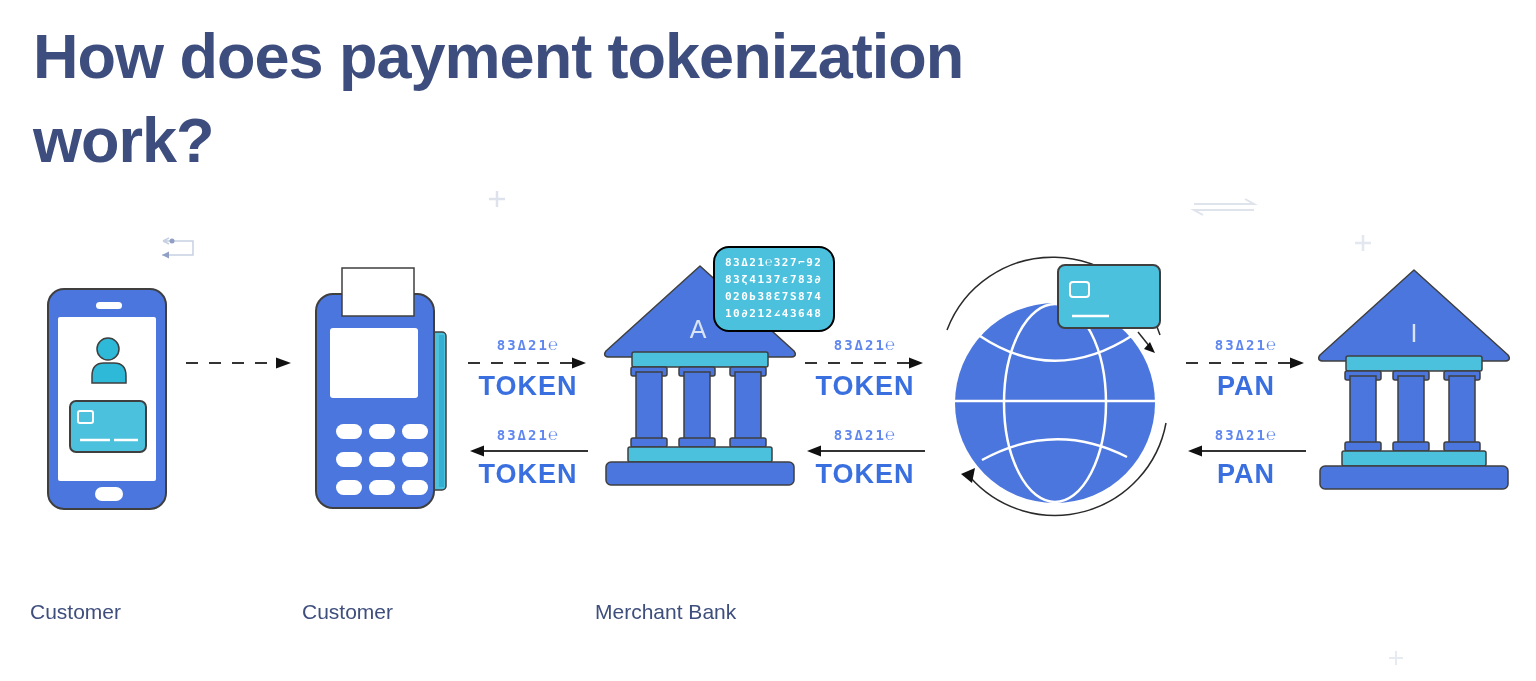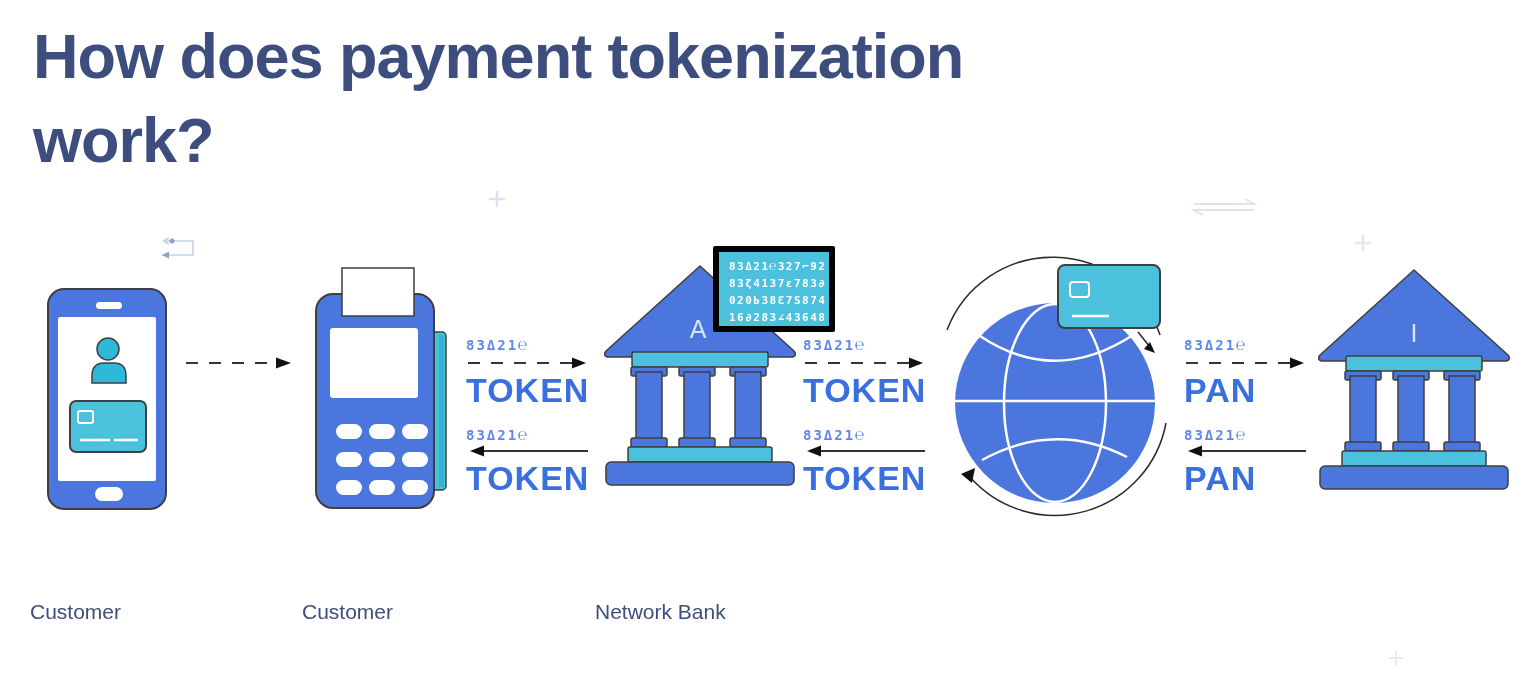--- a/index.html
+++ b/index.html
@@ -20,39 +20,39 @@
 
   .illus{position:absolute;}
   .phone{left:46px;top:287px;}
   .pos{left:312px;top:266px;}
   .bank-a{left:598px;top:260px;}
   .globe{left:933px;top:246px;}
   .bank-i{left:1312px;top:264px;}
 
   .token-block{
     position:absolute;left:713px;top:246px;width:122px;height:86px;box-sizing:border-box;
-    background:#4cc1dd;border:6px solid #000000;border-radius:2px;
+    background:#4cc1dd;border:2px solid #000000;border-radius:16px;
     padding:6px 0 0 10px;
     font-family:"DejaVu Sans Mono",monospace;font-size:11px;font-weight:bold;
     letter-spacing:1.5px;line-height:17px;color:#ffffff;white-space:nowrap;
   }
 
   .exchange{position:absolute;top:335px;width:124px;height:160px;}
   .ex-m-a{left:466px}.ex-a-n{left:803px}.ex-n-i{left:1184px}
   .ex-code{
-    position:absolute;left:0;width:100%;
+    position:absolute;left:0;width:100%;text-align:center;
     font-family:"DejaVu Sans Mono",monospace;font-size:14px;font-weight:bold;
     letter-spacing:2px;color:#5f87ee;
   }
   .code-1{top:2px}.code-2{top:92px}
   .ex-arrow{position:absolute;left:0;width:124px;height:14px;}
   .arrow-1{top:21px}.arrow-2{top:109px}
   .ex-label{
-    position:absolute;left:0;width:100%;text-align:left;
-    font-size:34px;font-weight:800;letter-spacing:1px;color:#3a6fe0;
+    position:absolute;left:0;width:100%;text-align:center;
+    font-size:27px;font-weight:800;letter-spacing:1px;color:#3a6fe0;
   }
   .label-1{top:36px}.label-2{top:124px}
 
   .cust-arrow{position:absolute;left:184px;top:354px;}
   .deco{position:absolute;}
 </style>
 </head>
 <body>
 
 <div class="canvas">
@@ -131,21 +131,21 @@
         <rect x="132" y="178" width="36" height="9" rx="2"></rect>
     </g>
     <rect x="30" y="187" width="144" height="15" rx="2" fill="#4cc1dd" stroke="#3f3f3f" stroke-width="1.5"></rect>
     <rect x="8" y="202" width="188" height="23" rx="5" fill="#4b76de" stroke="#3f3f3f" stroke-width="1.5"></rect>
   </svg>
 
   <div class="token-block">
     <div>83Δ21℮327⌐92</div>
     <div>83ζ4137ɛ783∂</div>
     <div>020Ь38Ɛ7S874</div>
-    <div>16∂283∠43648</div>
+    <div>10∂212∠43648</div>
   </div>
 
   <svg class="illus globe" width="244" height="272" viewBox="0 0 244 272">
     <path d="M14 84 A 113 113 0 0 1 227 89" fill="none" stroke="#2a2a2a" stroke-width="1.5"></path>
     <path d="M233 177 A 113 113 0 0 1 37 231" fill="none" stroke="#2a2a2a" stroke-width="1.5"></path>
     <polygon points="28,228 42,222 39,237" fill="#111111"></polygon>
     <circle cx="122" cy="157" r="100" fill="#4b76de"></circle>
     <g fill="none" stroke="#ffffff" stroke-width="2.5">
       <ellipse cx="122" cy="157" rx="51" ry="99"></ellipse>
       <line x1="22" y1="155" x2="222" y2="155"></line>
@@ -218,15 +218,15 @@
     <div class="ex-code code-2">83Δ21℮</div>
     <svg class="ex-arrow arrow-2">
       <line x1="18" y1="7" x2="122" y2="7" stroke="#333333" stroke-width="2"></line>
       <polygon points="18,1.5 4,7 18,12.5" fill="#111111"></polygon>
     </svg>
     <div class="ex-label label-2">PAN</div>
   </div>
 
   <div class="entity-label lbl-customer">Customer</div>
   <div class="entity-label lbl-merchant">Customer</div>
-  <div class="entity-label lbl-acquirer">Network Bank</div>
+  <div class="entity-label lbl-acquirer">Merchant Bank</div>
 
 </div>
 
 </body></html>

